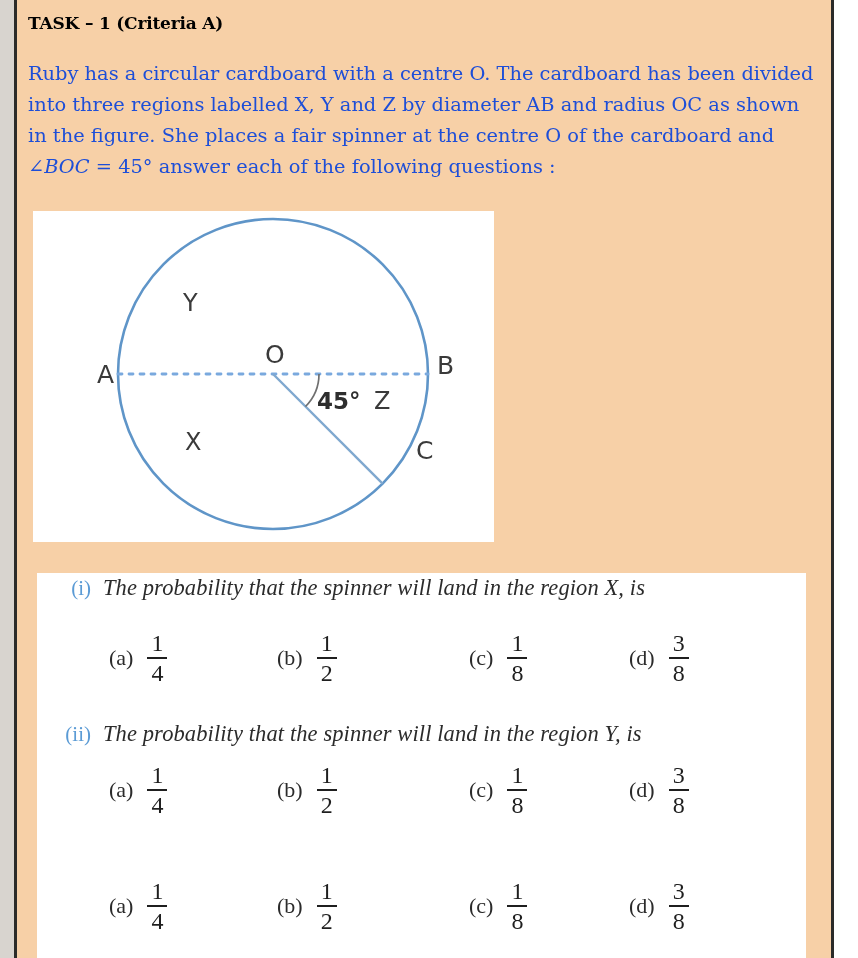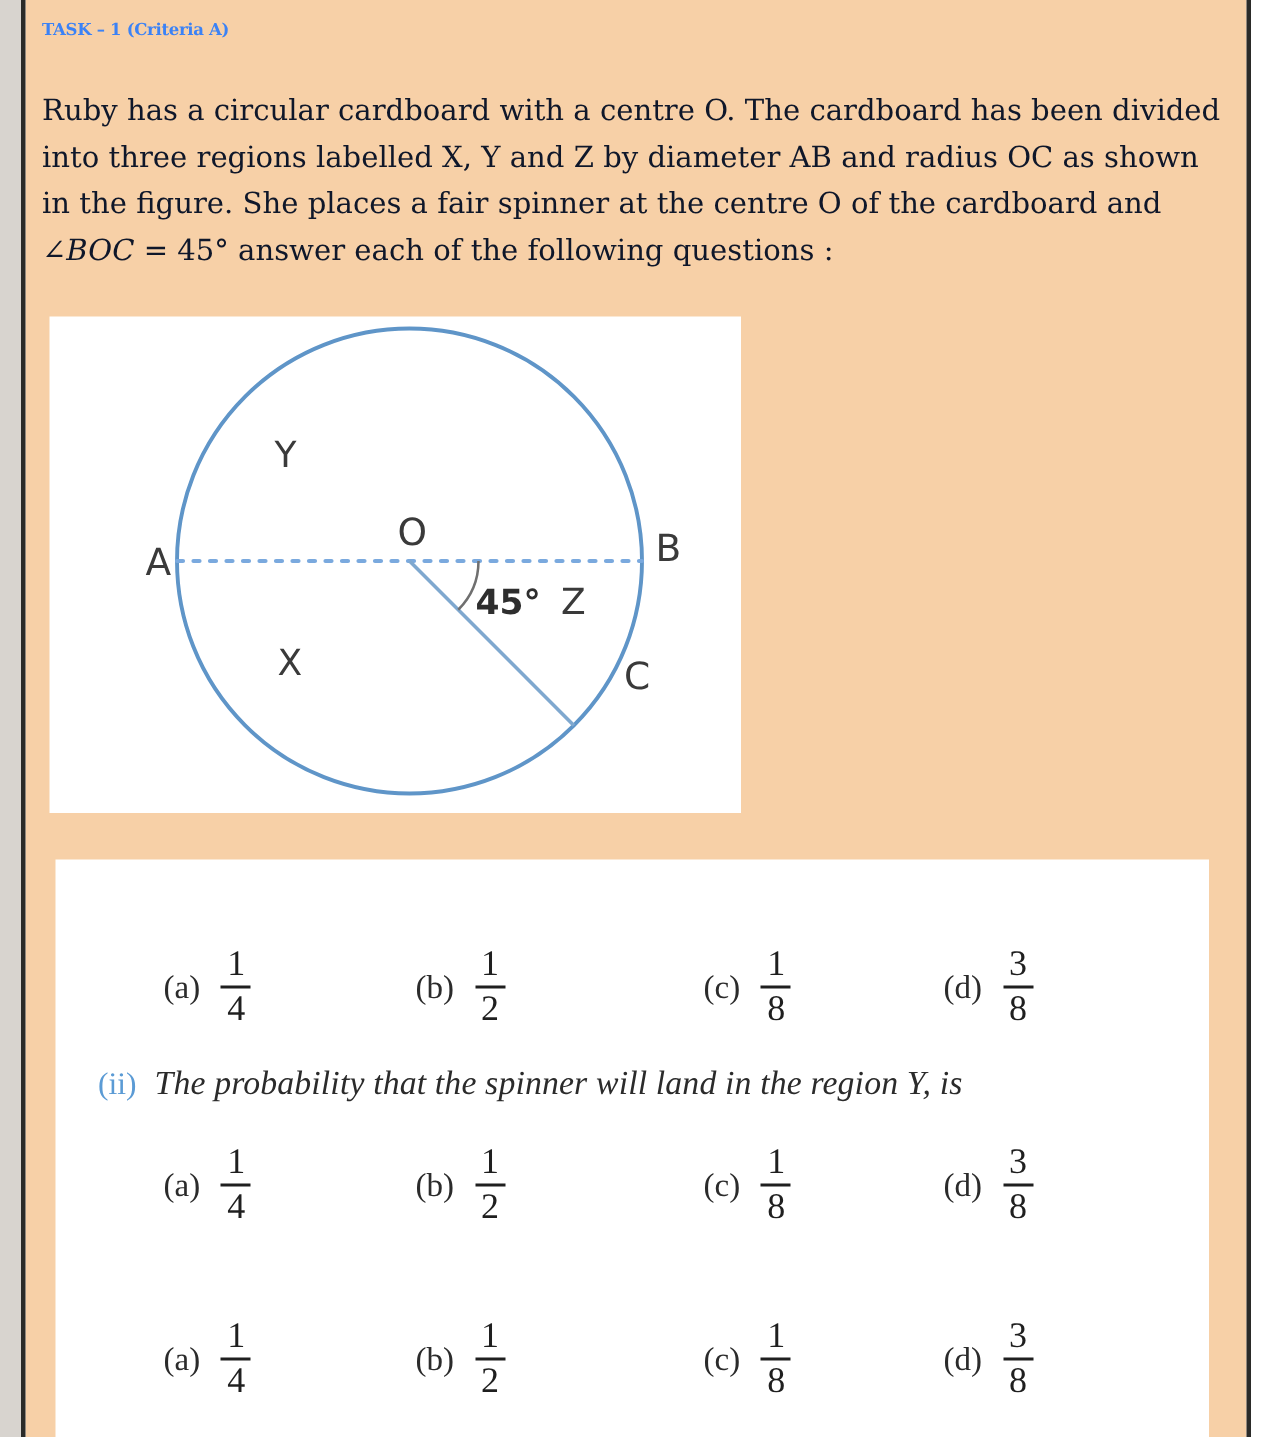--- a/index.html
+++ b/index.html
@@ -51,35 +51,35 @@
     width: 24px; height: 958px;
     background: #ffffff;
   }
 
   
   .task-title {
     position: absolute;
     left: 28px; top: 13px;
     font-family: "DejaVu Serif", serif;
     font-weight: bold;
-    font-size: 11px;
+    font-size: 17px;
     letter-spacing: -0.2px;
-    color: #3b82f6;
+    color: #000000;
     white-space: nowrap;
   }
 
   
   .task-body {
     position: absolute;
     left: 28px; top: 58px;
     width: 790px;
     font-family: "DejaVu Serif", serif;
     font-size: 19.4px;
     line-height: 31px;
-    color: #0f172a;
+    color: #1d4ed8;
   }
   .task-body .angle {
     font-family: "DejaVu Serif", serif;
     font-style: italic;
   }
 
   
   .figure-box {
     position: absolute;
     left: 33px; top: 211px;
@@ -162,21 +162,21 @@
 
   
   .col-a { left: 72px; }
   .col-b { left: 240px; }
   .col-c { left: 432px; }
   .col-d { left: 592px; }
 
   
   .q1      { top: 2px; }
   .q1-opts { top: 48px; }
-  .q2      { top: 136px; }
+  .q2      { top: 148px; }
   .q2-opts { top: 180px; }
   .q3      { top: 252px; }
   .q3-opts { top: 296px; }
 </style>
 </head>
 <body>
 
 <div id="page">
 
   <div class="sheet"></div>
@@ -208,20 +208,23 @@
       <text x="383" y="248" font-family="DejaVu Sans, sans-serif" font-size="25" fill="#3a3a3a">C</text>
       <text x="150" y="100" font-family="DejaVu Sans, sans-serif" font-size="24" fill="#3a3a3a">Y</text>
       <text x="152" y="239" font-family="DejaVu Sans, sans-serif" font-size="24" fill="#3a3a3a">X</text>
       <text x="341" y="198" font-family="DejaVu Sans, sans-serif" font-size="24" fill="#3a3a3a">Z</text>
       <text x="284" y="198" font-family="DejaVu Sans, sans-serif" font-size="23" font-weight="bold" fill="#2e2e2e">45°</text>
     </svg>
   </div>
 
   <div class="qpanel">
 
+    <div class="question q1">
+      <span class="q-num">(i)</span><span class="q-text">The probability that the spinner will land in the region X, is</span>
+    </div>
     <div class="options q1-opts">
       <div class="option col-a">
         <span class="opt-label">(a)</span>
         <span class="frac">
           <span class="num">1</span>
           <span class="bar"></span>
           <span class="den">4</span>
         </span>
       </div>
       <div class="option col-b">

